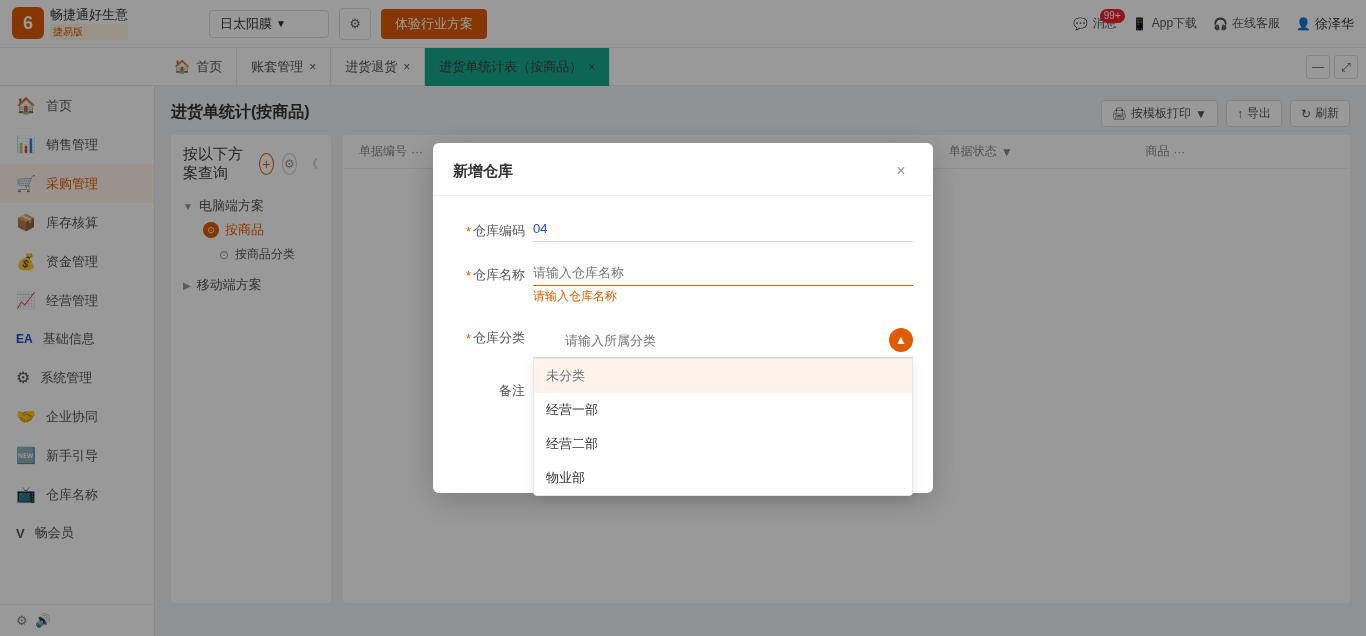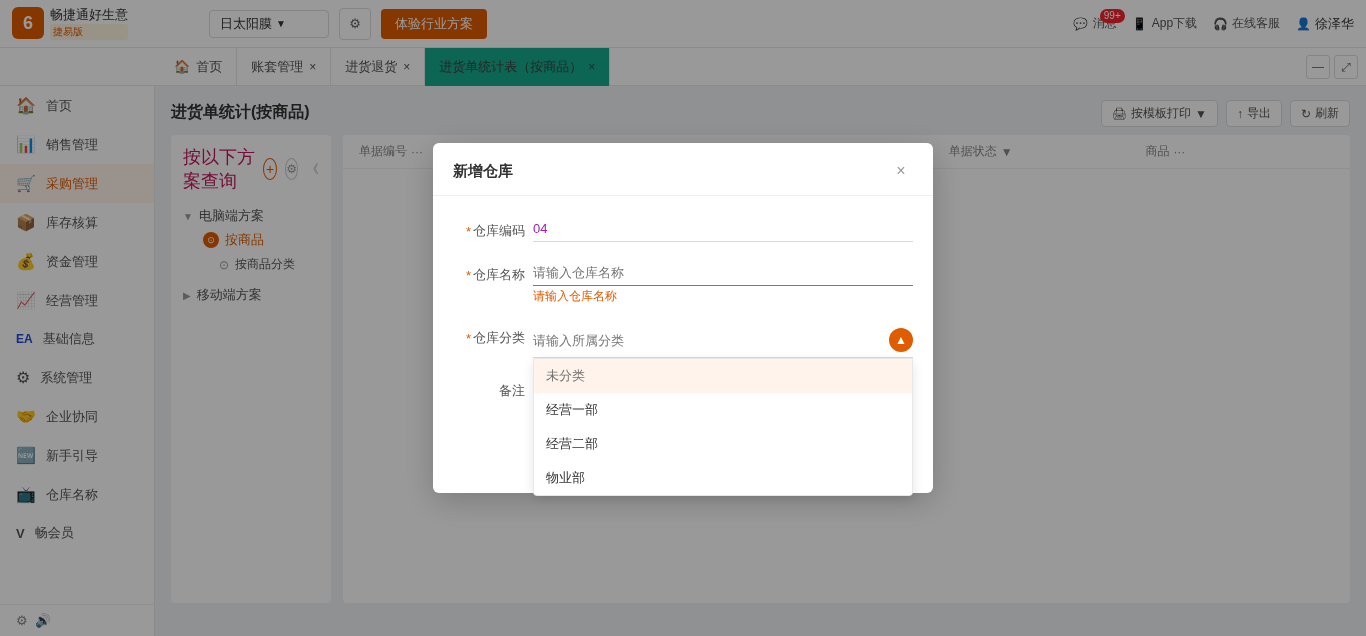--- a/index.html
+++ b/index.html
@@ -151,21 +151,21 @@
       padding: 16px;
       position: relative;
     }
     .page-title {
       font-size: 16px; font-weight: bold; color: #333;
       margin-bottom: 12px;
     }
     .filter-bar {
       display: flex; align-items: center; gap: 8px; margin-bottom: 8px;
     }
-    .filter-label { color: #be185d; font-size: 18px; }
+    .filter-label { color: #404040; font-size: 15px; }
     .filter-add-btn {
       width: 22px; height: 22px;
       border: 1px solid #e05c00; border-radius: 50%;
       display: flex; align-items: center; justify-content: center;
       color: #e05c00; cursor: pointer; font-size: 14px;
     }
     .filter-settings-btn {
       width: 22px; height: 22px;
       border: 1px solid #ccc; border-radius: 50%;
       display: flex; align-items: center; justify-content: center;
@@ -291,36 +291,36 @@
     .form-label {
       width: 80px; flex-shrink: 0;
       font-size: 13px; color: #555;
       display: flex; align-items: center; justify-content: flex-end;
       padding-right: 8px; padding-top: 6px;
     }
     .required-star { color: #e05c00; margin-right: 2px; }
     .form-control-wrap { flex: 1; position: relative; }
     .form-input {
       width: 100%; border: none; border-bottom: 1px solid #d9d9d9;
-      padding: 5px 0; font-size: 13px; color: #a21caf;
+      padding: 5px 0; font-size: 13px; color: #1d4ed8;
       outline: none; background: transparent;
     }
     .form-input.error-border { border-bottom: 1px solid #e05c00; }
     .error-msg { color: #e05c00; font-size: 12px; margin-top: 2px; }
 
     
     .dropdown-wrap { position: relative; }
     .dropdown-input-row {
       display: flex; align-items: center;
       border-bottom: 1px solid #d9d9d9;
       padding: 5px 0;
     }
     .dropdown-input {
       flex: 1; border: none; outline: none;
-      font-size: 13px; color: #737373; background: transparent;
+      font-size: 13px; color: #737373; background: transparent; margin-left: 32px;
     }
     .dropdown-up-icon {
       width: 24px; height: 24px;
       background: #e05c00; border-radius: 50%;
       display: flex; align-items: center; justify-content: center;
       color: #fff; font-size: 12px; cursor: pointer; flex-shrink: 0;
     }
     .dropdown-list {
       position: absolute; top: 100%; left: 0;
       width: 100%; background: #fff;

